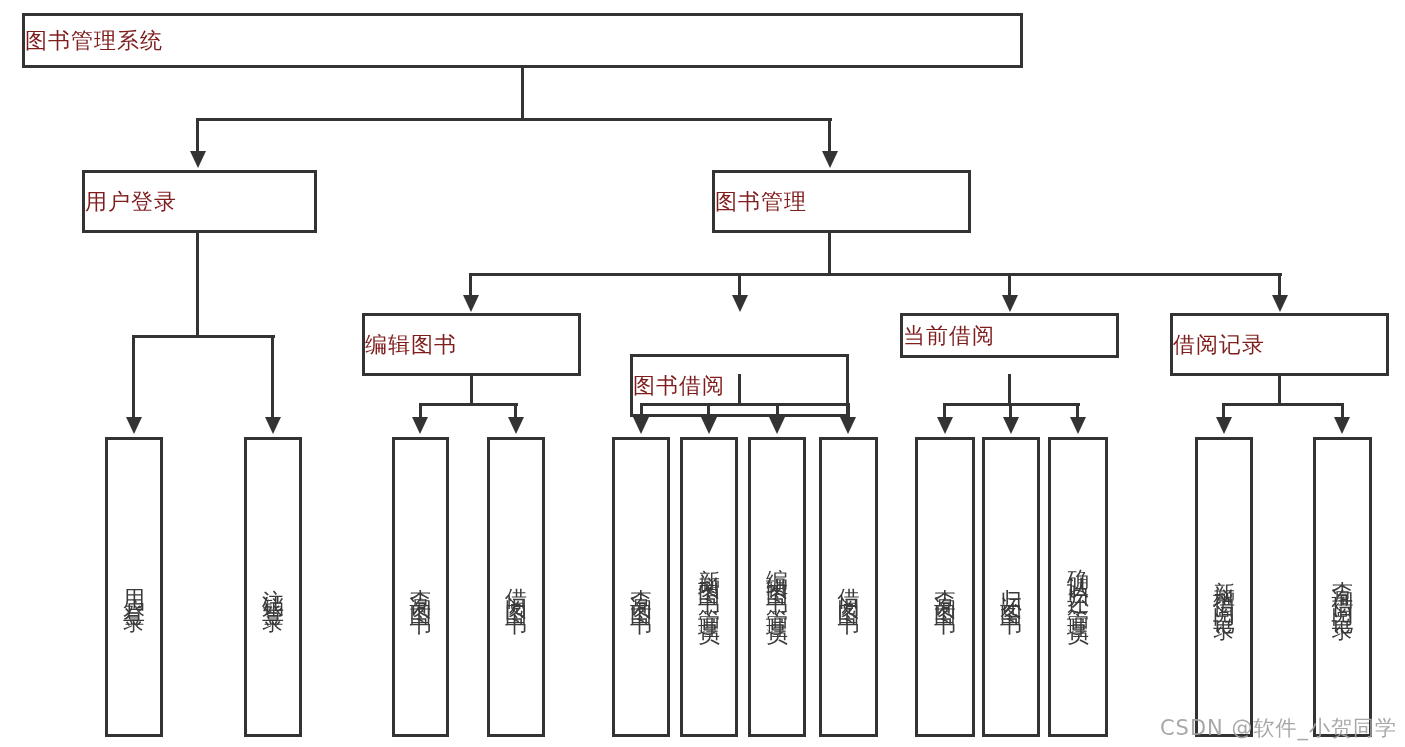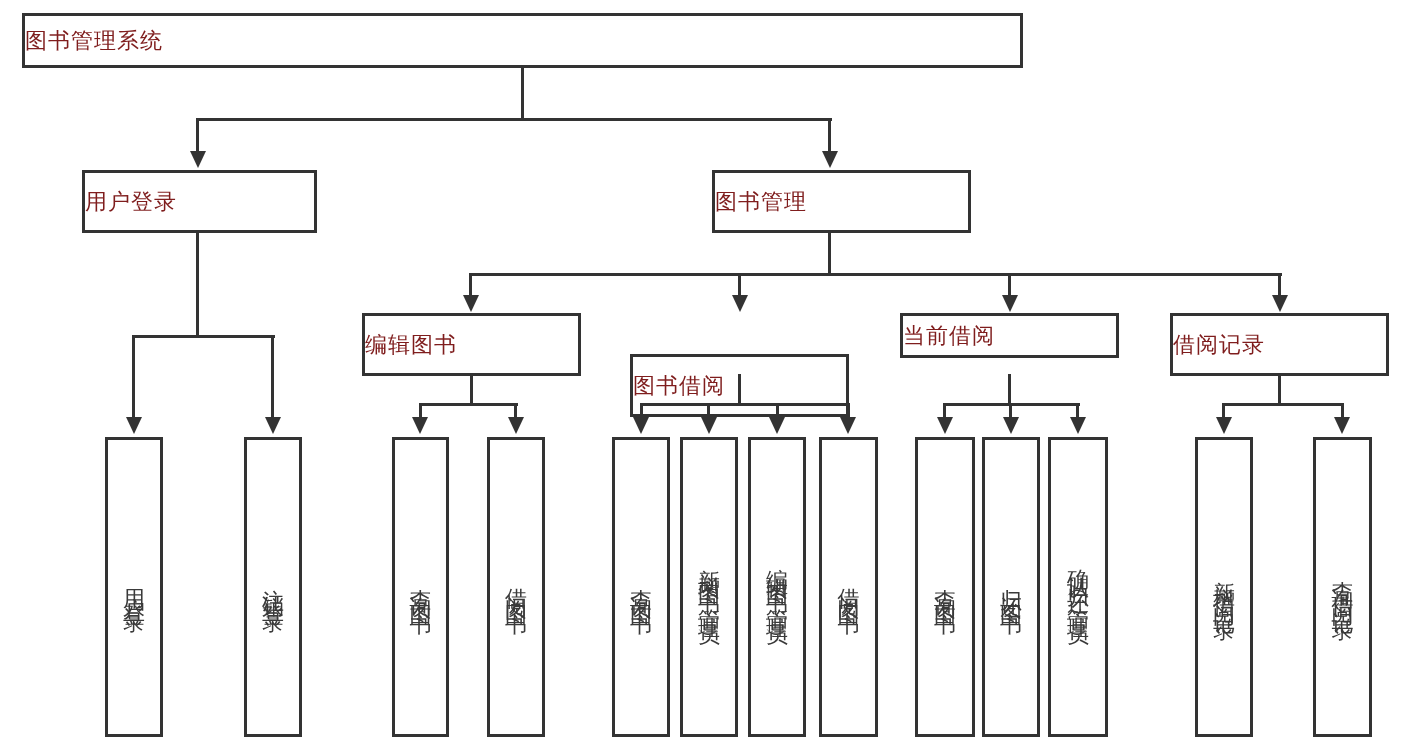--- a/index.html
+++ b/index.html
@@ -192,14 +192,15 @@
   <div class="vl" style="left:1076px; top:403px; width:3px; height:15px;"></div>
   <div class="ar" style="left:1070px; top:417px;"></div>
 
   <div class="vl" style="left:1278px; top:374px; width:3px; height:30px;"></div>
   <div class="hl" style="left:1222px; top:403px; width:122px; height:3px;"></div>
   <div class="vl" style="left:1222px; top:403px; width:3px; height:15px;"></div>
   <div class="ar" style="left:1216px; top:417px;"></div>
   <div class="vl" style="left:1341px; top:403px; width:3px; height:15px;"></div>
   <div class="ar" style="left:1334px; top:417px;"></div>
 
+  <div class="watermark">CSDN @软件_小贺同学</div>
 
 </div>
 
 </body></html>

